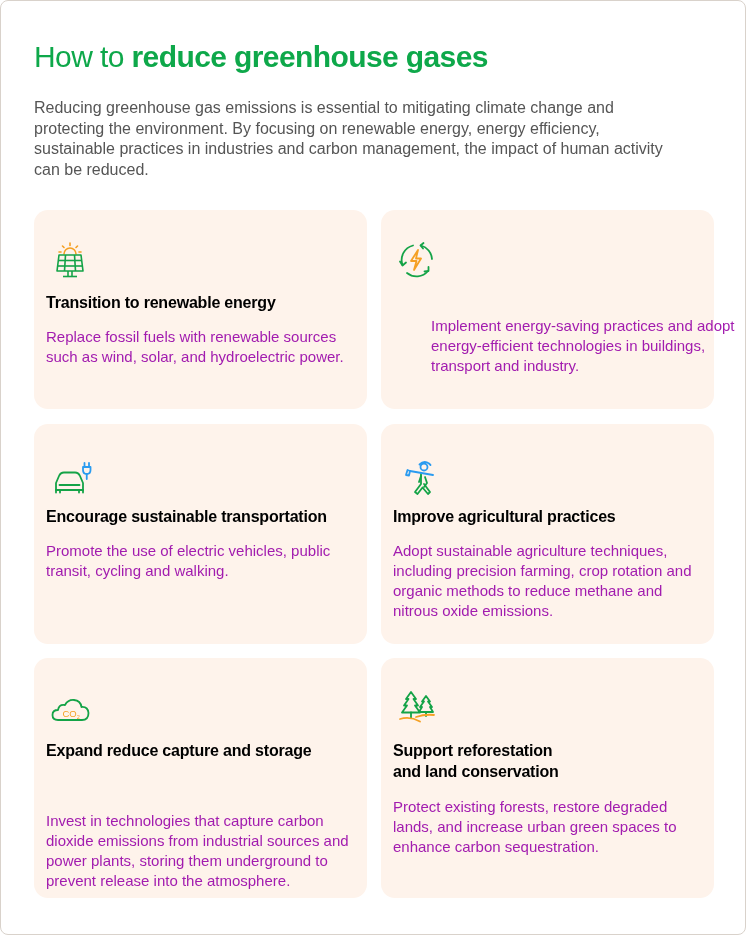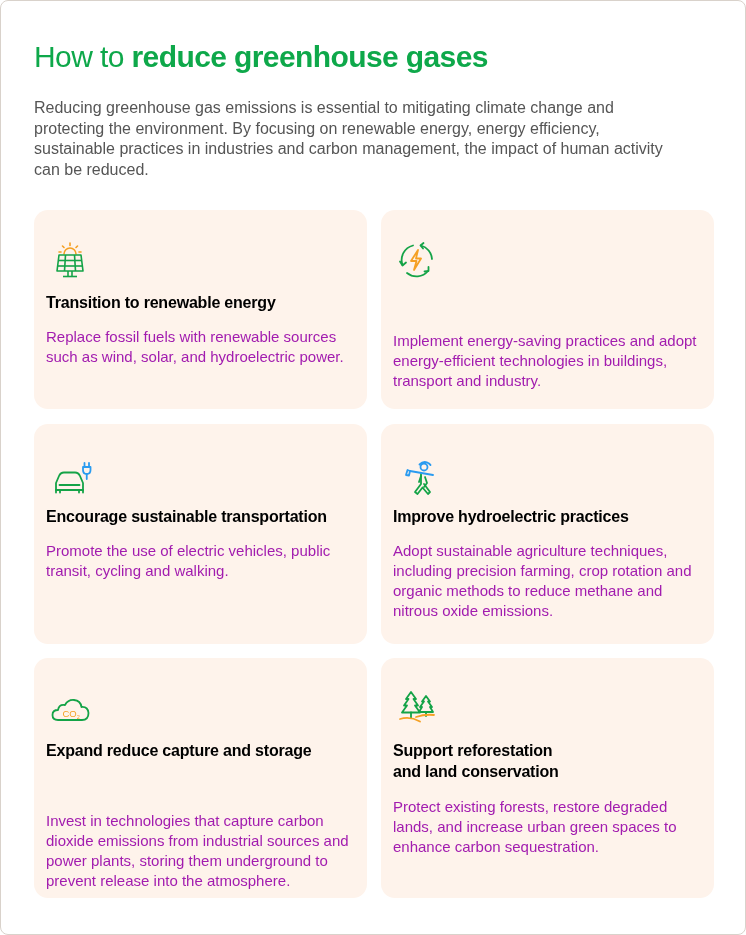--- a/index.html
+++ b/index.html
@@ -71,21 +71,21 @@
       <g stroke="#14a347" stroke-width="1.8" fill="none" stroke-linecap="round" stroke-linejoin="round">
         <path d="M22 5.5 A15 15 0 0 0 11.5 25"></path>
         <path d="M9 21.5 L11.5 25.5 L15 22.5"></path>
         <path d="M16 33 A15 15 0 0 0 37 31"></path>
         <path d="M33.5 31.5 L37.5 31 L37.5 27"></path>
         <path d="M41 19 A15 15 0 0 0 30 5.5"></path>
         <path d="M32.5 3 L29.5 5.5 L32 8.5"></path>
       </g>
       <path d="M27 10 L20 21 H25.5 L23 30 L30 18.5 H25 Z" fill="none" stroke="#f5a024" stroke-width="1.8" stroke-linejoin="round"></path>
     </svg>
-    <p class="card-desc" style="top:121px;">Implement energy-saving practices and adopt energy-efficient technologies in buildings, transport and industry.</p>
+    <p class="card-desc" style="top:106px;margin-left:38px;">Implement energy-saving practices and adopt energy-efficient technologies in buildings, transport and industry.</p>
   </div>
 
   <div class="card" style="left:33px; top:423px; width:333px; height:220px;">
     <svg class="icon" viewBox="0 0 48 44">
       <g stroke="#14a347" stroke-width="1.8" fill="none" stroke-linejoin="round" stroke-linecap="round">
         <path d="M12 36 V29 L15 22 Q16.5 18.5 20 18.5 H31 Q34.5 18.5 36 22 L39 29 V36 Z"></path>
         <line x1="15.5" y1="31" x2="35.5" y2="31"></line>
         <line x1="12" y1="36" x2="12" y2="38.5"></line>
         <line x1="16" y1="36" x2="16" y2="38.5"></line>
         <line x1="35" y1="36" x2="35" y2="38.5"></line>
@@ -109,21 +109,21 @@
         <path d="M30 20 L30 30 L24 38 L26.5 40 L31.5 33.5 L37 40 L39 38 L33 30"></path>
         <path d="M30 22 L28 28"></path>
       </g>
       <g stroke="#2a9bf0" stroke-width="1.8" fill="none" stroke-linejoin="round" stroke-linecap="round">
         <circle cx="33" cy="13" r="3.5"></circle>
         <path d="M28.5 10.5 Q33 6 38 9.5 L39.5 11"></path>
         <line x1="19" y1="17" x2="42" y2="21"></line>
         <path d="M19 17 L16.5 16 L15 21 L18 21.5 Z"></path>
       </g>
     </svg>
-    <div class="card-title">Improve hydroelectric practices</div>
+    <div class="card-title">Improve agricultural practices</div>
     <p class="card-desc" style="top:117px;">Adopt sustainable agriculture techniques, including precision farming, crop rotation and organic methods to reduce methane and nitrous oxide emissions.</p>
   </div>
 
   <div class="card" style="left:33px; top:657px; width:333px; height:240px;">
     <svg class="icon" viewBox="0 0 48 44" style="left:8px; width:56px;">
       <path d="M12 32 Q6.5 32 6.5 27 Q6.5 22 12 22 Q13 16 19 17 Q22 11.5 28 12 Q34.5 12.5 35.5 19 Q42 18.5 42.5 25 Q42.5 32 36 32 Z" fill="none" stroke="#14a347" stroke-width="1.8" stroke-linejoin="round"></path>
       <text x="16.5" y="29" font-family="Liberation Sans, sans-serif" font-size="9.5" fill="#f5a024"><tspan>CO</tspan><tspan font-size="5.5" dy="2">2</tspan></text>
     </svg>
     <div class="card-title">Expand reduce capture and storage</div>
     <p class="card-desc" style="top:117px;margin-top:36px;">Invest in technologies that capture carbon dioxide emissions from industrial sources and power plants, storing them underground to prevent release into the atmosphere.</p>

